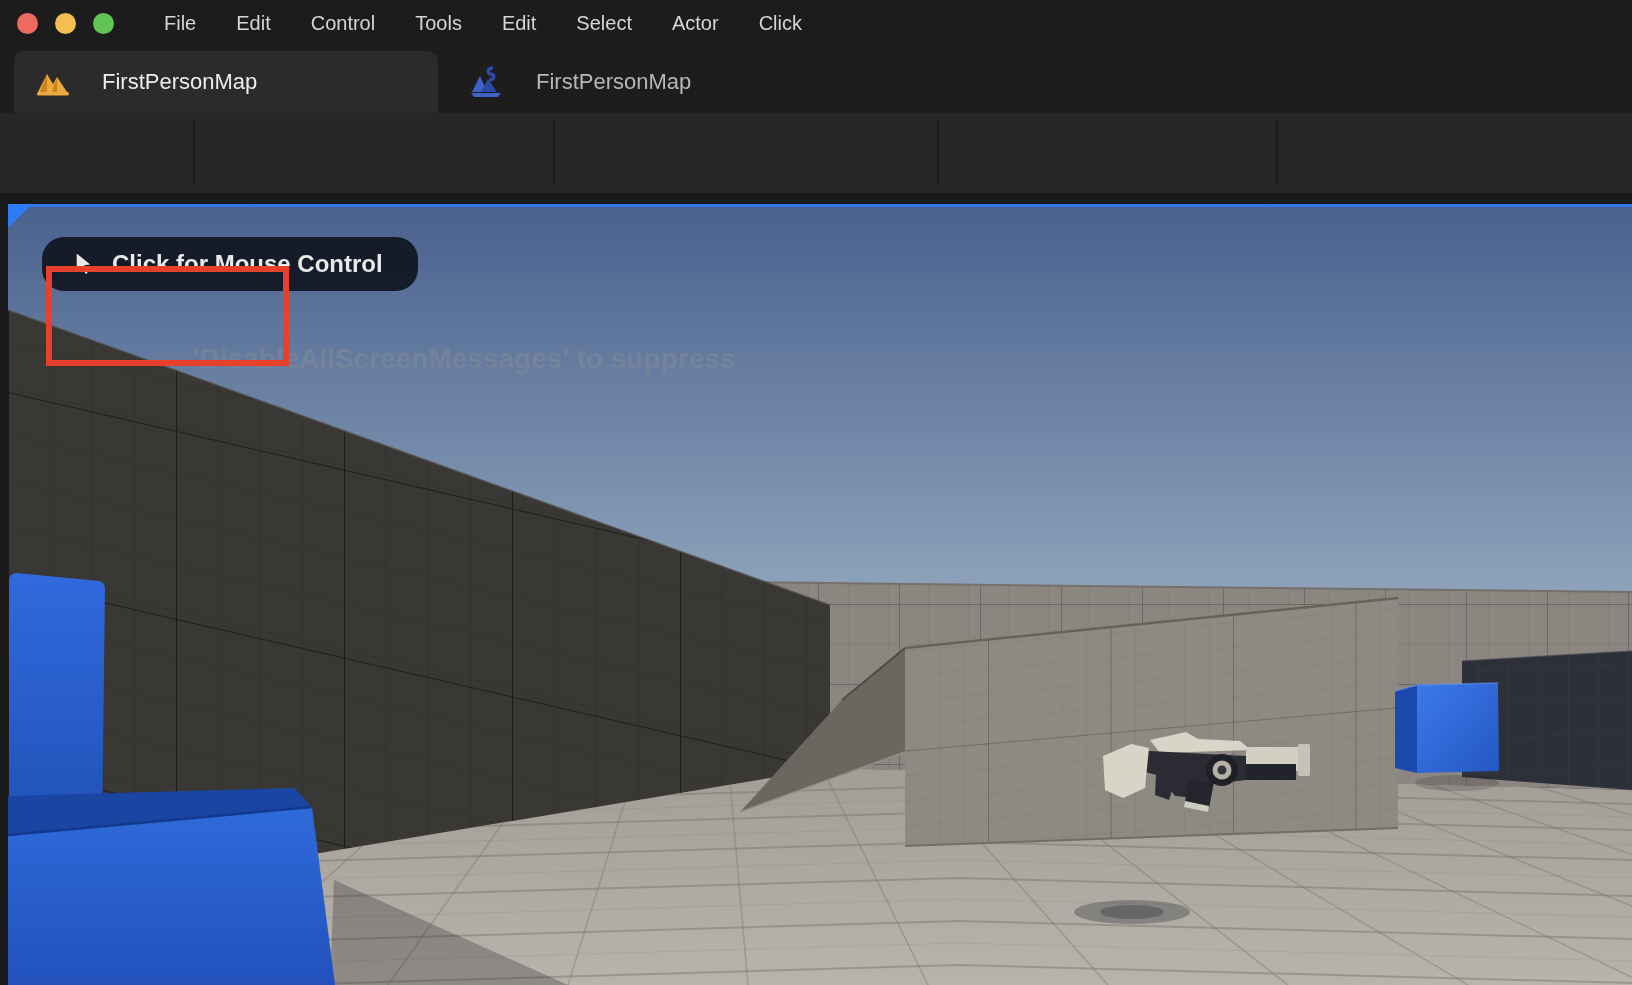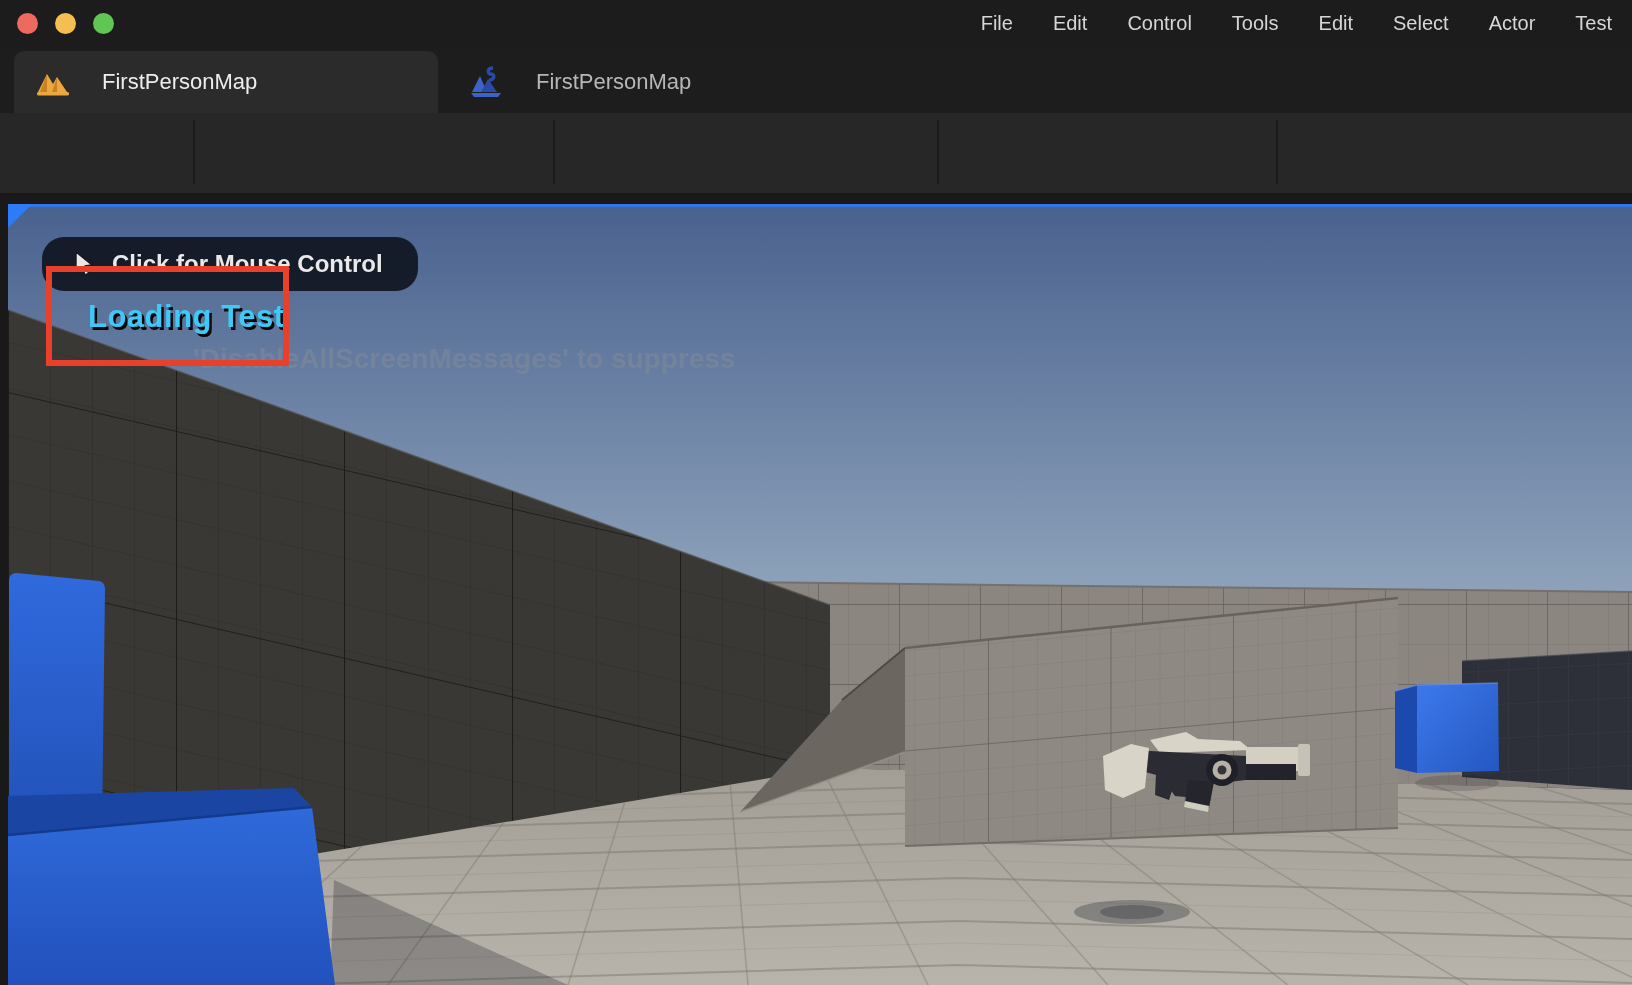--- a/index.html
+++ b/index.html
@@ -1,20 +1,20 @@
 <!DOCTYPE html>
 <html><head>
 <meta charset="utf-8">
 <style>
   html,body{margin:0;padding:0;background:#111;}
   .app{position:relative;width:1632px;height:985px;background:#1c1c1c;overflow:hidden;
        font-family:"Liberation Sans",sans-serif;-webkit-font-smoothing:antialiased;}
   
   .menubar{position:absolute;top:0;left:0;right:0;height:46px;background:#1c1c1c;
-           display:flex;align-items:center;color:#d6d6d6;font-size:20px;justify-content:space-between;}
+           display:flex;align-items:center;color:#d6d6d6;font-size:20px;}
   .traffic{display:flex;gap:17px;margin-left:17px;}
   .tl{width:21px;height:21px;border-radius:50%;}
   .tl.c{background:#ec6a5e;} .tl.m{background:#f4bf50;} .tl.x{background:#61c554;}
   .menus{display:flex;margin-left:30px;}
   .menu-item{padding:0 20px;cursor:default;}
   
   .tabbar{position:absolute;top:46px;left:0;right:0;height:67px;background:#1d1d1d;
           display:flex;align-items:flex-end;}
   .tab{height:62px;display:flex;align-items:center;gap:32px;padding:0 26px 0 22px;
        font-size:22px;color:#b7b7b7;box-sizing:border-box;}
@@ -60,21 +60,21 @@
       <span class="tl x"></span>
     </div>
     <div class="menus">
       <span class="menu-item">File</span>
       <span class="menu-item">Edit</span>
       <span class="menu-item">Control</span>
       <span class="menu-item">Tools</span>
       <span class="menu-item">Edit</span>
       <span class="menu-item">Select</span>
       <span class="menu-item">Actor</span>
-      <span class="menu-item">Test</span>
+      <span class="menu-item">Click</span>
     </div>
   </div>
 
   <div class="tabbar">
     <div class="tab active">
       <svg width="34" height="30" viewBox="0 0 34 30">
         <polygon points="2,25 11,7 17,17 21,10 31,25" fill="#eaa83e"></polygon>
         <polygon points="11,7 11,25 4,25" fill="#c9821f"></polygon>
         <polygon points="21,10 21,25 16,25" fill="#c9821f"></polygon>
         <rect x="1" y="25" width="32" height="3.5" rx="1.5" fill="#eaa83e"></rect>
@@ -373,17 +373,16 @@
       <rect x="0" y="0" width="1624" height="3" fill="#2e7bf7" opacity="0.85"></rect>
       <polygon points="0,0 24,0 0,24" fill="#2e7bf7"></polygon>
     </svg>
 
     <div class="pill">
       <svg width="20" height="26" viewBox="0 0 20 26">
         <polygon points="2,1 2,21 8,16 11,24 14.5,22.3 11.3,14.8 18,14" fill="#e8e8e8" stroke="#15181e" stroke-width="1.4"></polygon>
       </svg>
       <span>Click for Mouse Control</span>
     </div>
-    <div class="loading-msg">Loading Test</div>
     <div class="suppress-msg">'DisableAllScreenMessages' to suppress</div>
     <div class="redbox"></div>
   </div>
 </div>
 
 </body></html>

